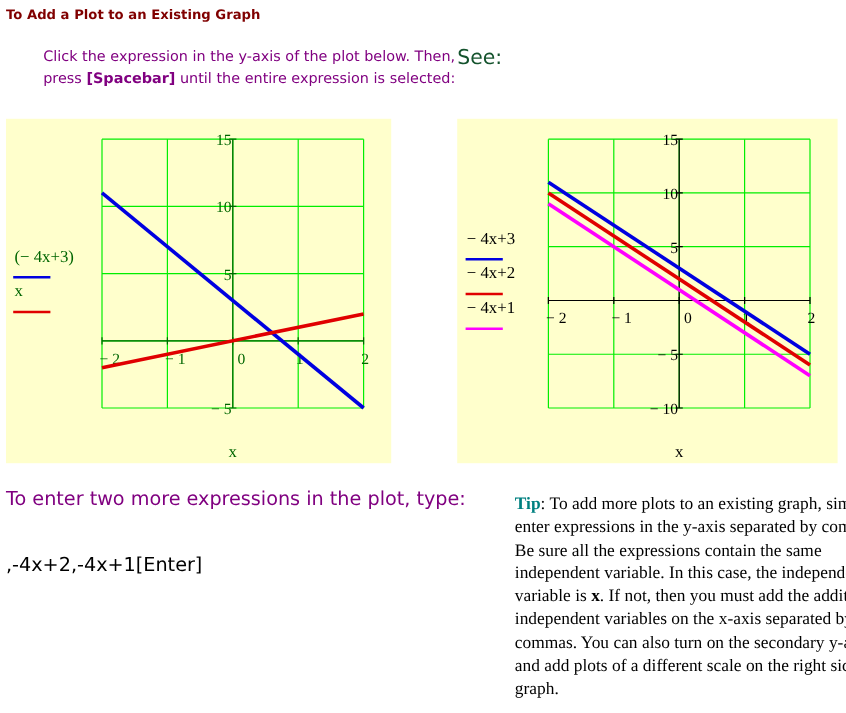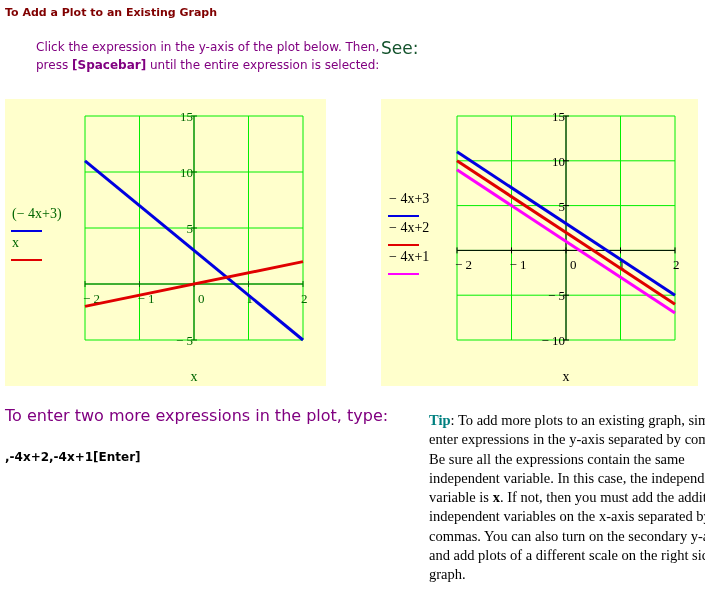--- a/index.html
+++ b/index.html
@@ -6,21 +6,21 @@
   body { width:705px; height:594px; position:relative; overflow:hidden; font-family:"DejaVu Sans", sans-serif; }
   .title { position:absolute; left:5px; top:6px; font-size:11px; font-weight:bold; color:#800000; font-family:"DejaVu Sans", sans-serif; }
   .instr { position:absolute; left:5px; top:38px; width:345px; font-size:12px; line-height:18px; color:#800080;margin-left:31px; }
   .instr b { font-weight:bold; }
   .see { position:absolute; left:381px; top:38px; font-size:17px; color:#14532d; }
   .panel { position:absolute; background:#ffffcc; }
   #panel-left { left:5px; top:99px; width:321px; height:287px; }
   #panel-right { left:381px; top:99px; width:317px; height:287px; }
   svg text { font-family:"Liberation Serif", serif; }
   .enter { position:absolute; left:5px; top:406px; font-size:16px; color:#800080; }
-  .cmd { position:absolute; left:5px; top:450px; font-size:12px; font-weight:bold; color:#000000; }
+  .cmd { position:absolute; left:5px; top:461px; font-size:16px; font-weight:normal; color:#000000; }
   .tip { position:absolute; left:381px; top:411px; width:320px; font-family:"Liberation Serif", serif; font-size:14.5px; line-height:19.3px; color:#000000;margin-left:48px; }
   .tip .tiplabel { color:#008080; font-weight:bold; }
   .tip b { font-weight:bold; }
 </style>
 </head>
 <body>
 
 <div class="title">To Add a Plot to an Existing Graph</div>
 
 <div class="instr"><span>Click the expression in the y-axis of the plot below. Then, press </span><b>[Spacebar]</b><span> until the entire expression is selected:</span></div>

